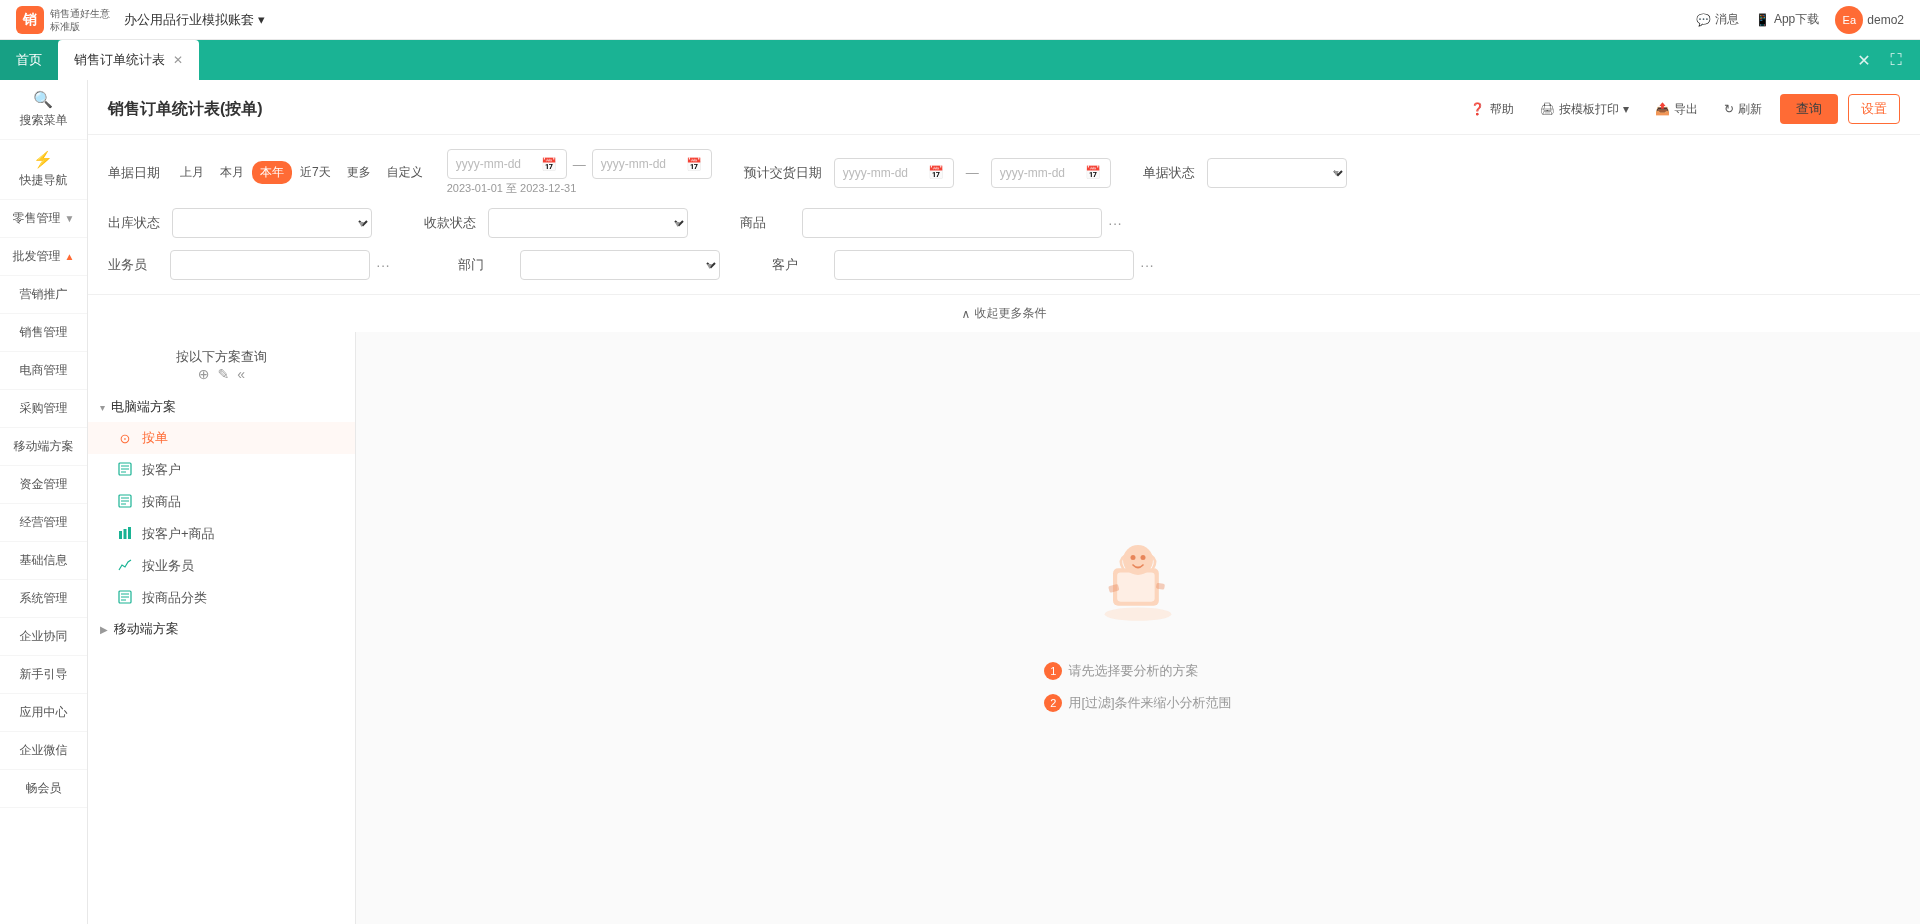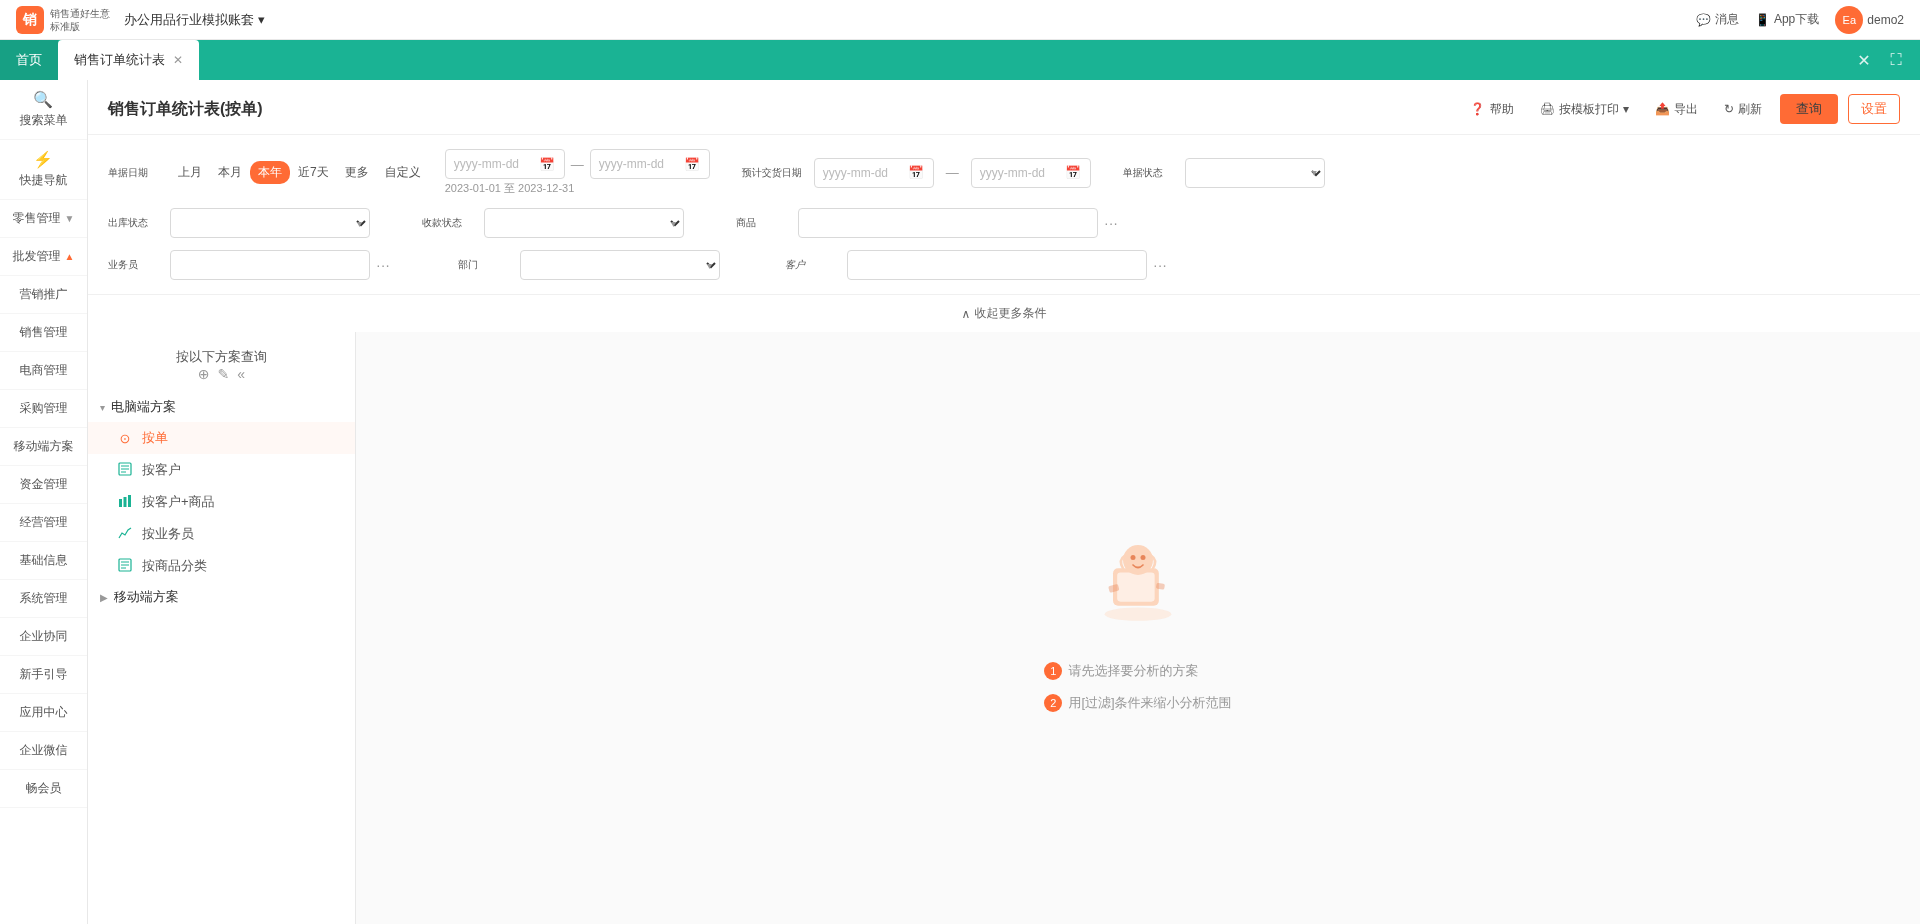--- a/index.html
+++ b/index.html
@@ -223,21 +223,21 @@
     }
     .filter-row {
       display: flex;
       align-items: center;
       gap: 12px;
       margin-bottom: 12px;
       flex-wrap: wrap;
     }
     .filter-row:last-child { margin-bottom: 0; }
     .filter-label {
-      font-size: 10px;
+      font-size: 13px;
       color: #555;
       white-space: nowrap;
       min-width: 50px;
     }
     .filter-input {
       border: 1px solid #d9d9d9;
       border-radius: 4px;
       padding: 5px 10px;
       font-size: 12px;
       color: #333;
@@ -687,21 +687,21 @@
             </div>
 
             <span class="filter-label" style="margin-left:56px;">部门</span>
             <div class="filter-dropdown">
               <select class="dropdown-select" style="width:200px;">
                 <option></option>
               </select>
               <span class="dropdown-arrow">▾</span>
             </div>
 
-            <span class="filter-label" style="margin-left:53px;font-style:italic;">客户</span>
+            <span class="filter-label" style="margin-left:40px;">客户</span>
             <div style="display:flex; align-items:center; gap:6px; flex:1;">
               <input class="filter-input" style="flex: 1 1 0%; max-width: 300px;" placeholder="">
               <span class="filter-dots">···</span>
             </div>
           </div>
         </div>
 
         <div class="collapse-bar">
           <span>∧</span>
           <span>收起更多条件</span>
@@ -733,20 +733,31 @@
             <div class="scheme-item">
               <span class="scheme-icon">
                 <svg width="14" height="14" viewBox="0 0 14 14" fill="none">
                     <rect x="1" y="1" width="12" height="12" rx="1" stroke="#1ab394" stroke-width="1.2"></rect>
                     <line x1="3" y1="4" x2="11" y2="4" stroke="#1ab394" stroke-width="1"></line>
                     <line x1="3" y1="7" x2="11" y2="7" stroke="#1ab394" stroke-width="1"></line>
                     <line x1="3" y1="10" x2="8" y2="10" stroke="#1ab394" stroke-width="1"></line>
                   </svg>
               </span>
               <span>按客户</span>
+            </div>
+            <div class="scheme-item">
+              <span class="scheme-icon">
+                <svg width="14" height="14" viewBox="0 0 14 14" fill="none">
+                    <rect x="1" y="1" width="12" height="12" rx="1" stroke="#1ab394" stroke-width="1.2"></rect>
+                    <line x1="3" y1="4" x2="11" y2="4" stroke="#1ab394" stroke-width="1"></line>
+                    <line x1="3" y1="7" x2="11" y2="7" stroke="#1ab394" stroke-width="1"></line>
+                    <line x1="3" y1="10" x2="8" y2="10" stroke="#1ab394" stroke-width="1"></line>
+                  </svg>
+              </span>
+              <span>按商品</span>
             </div>
             <div class="scheme-item">
               <span class="scheme-icon">
                 <svg width="14" height="14" viewBox="0 0 14 14" fill="none">
                     <rect x="1" y="5" width="3" height="8" fill="#1ab394"></rect>
                     <rect x="5.5" y="3" width="3" height="10" fill="#1ab394"></rect>
                     <rect x="10" y="1" width="3" height="12" fill="#1ab394"></rect>
                   </svg>
               </span>
               <span>按客户+商品</span>

